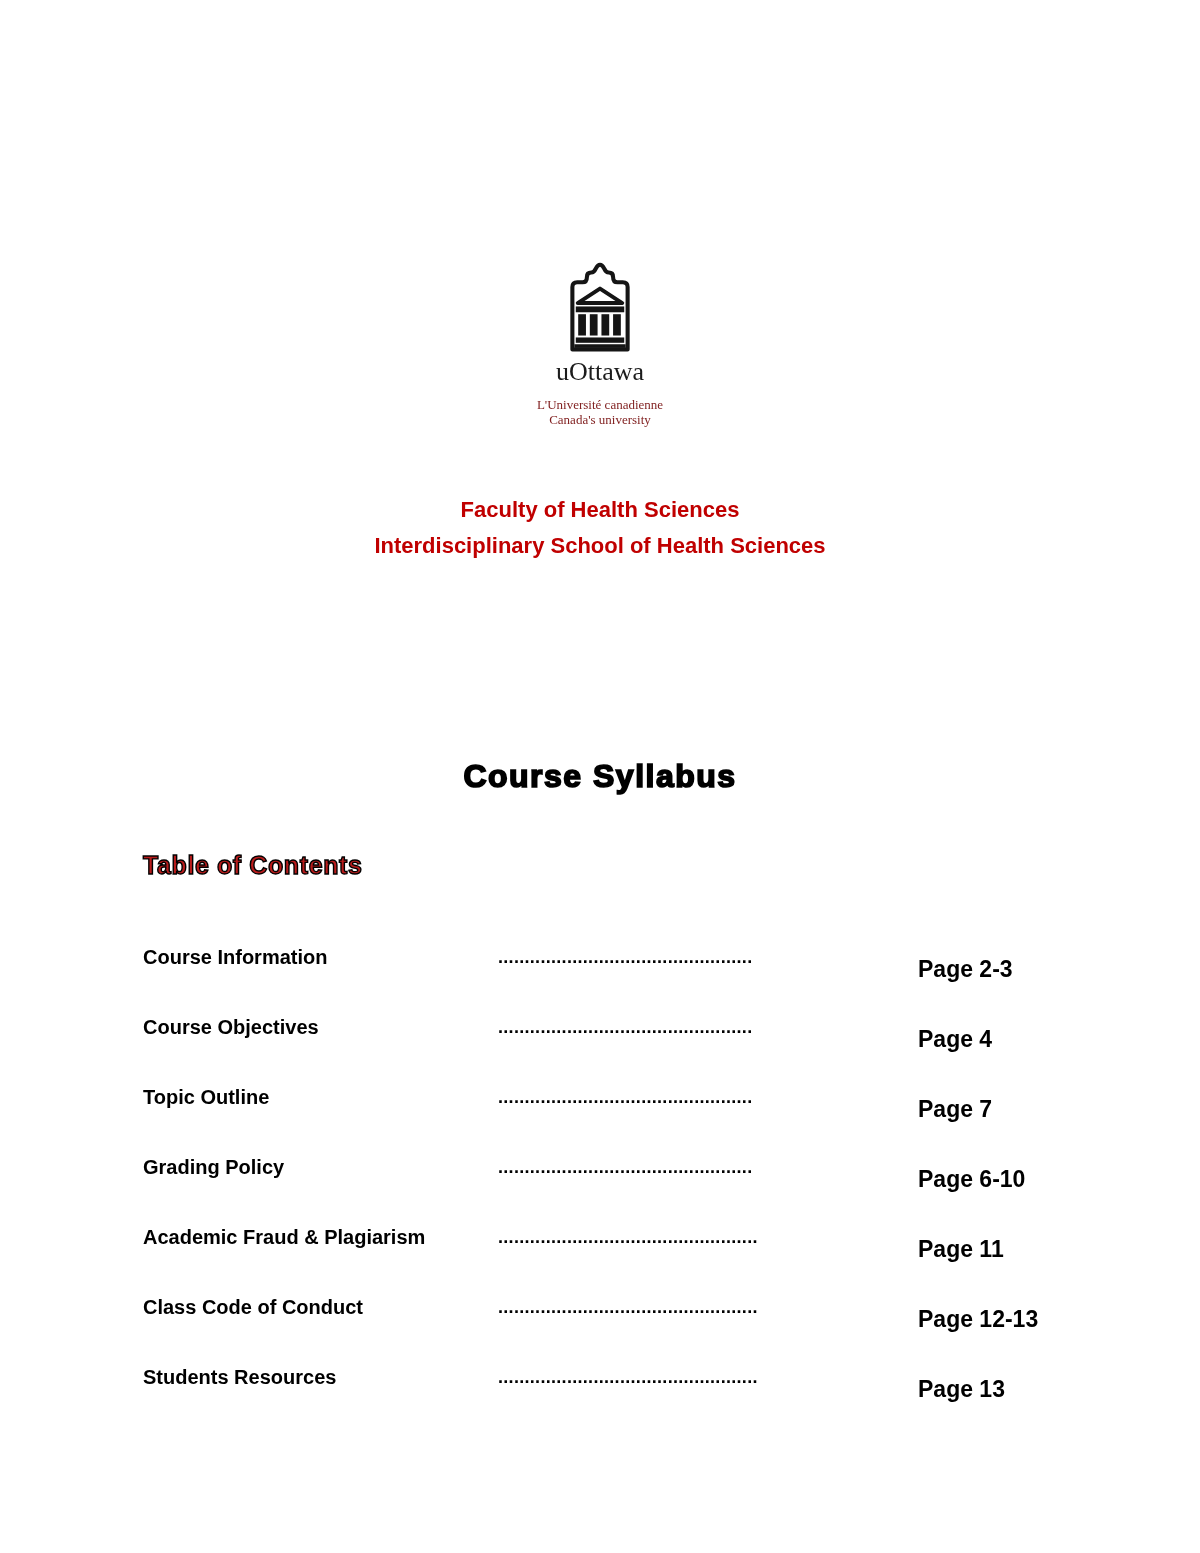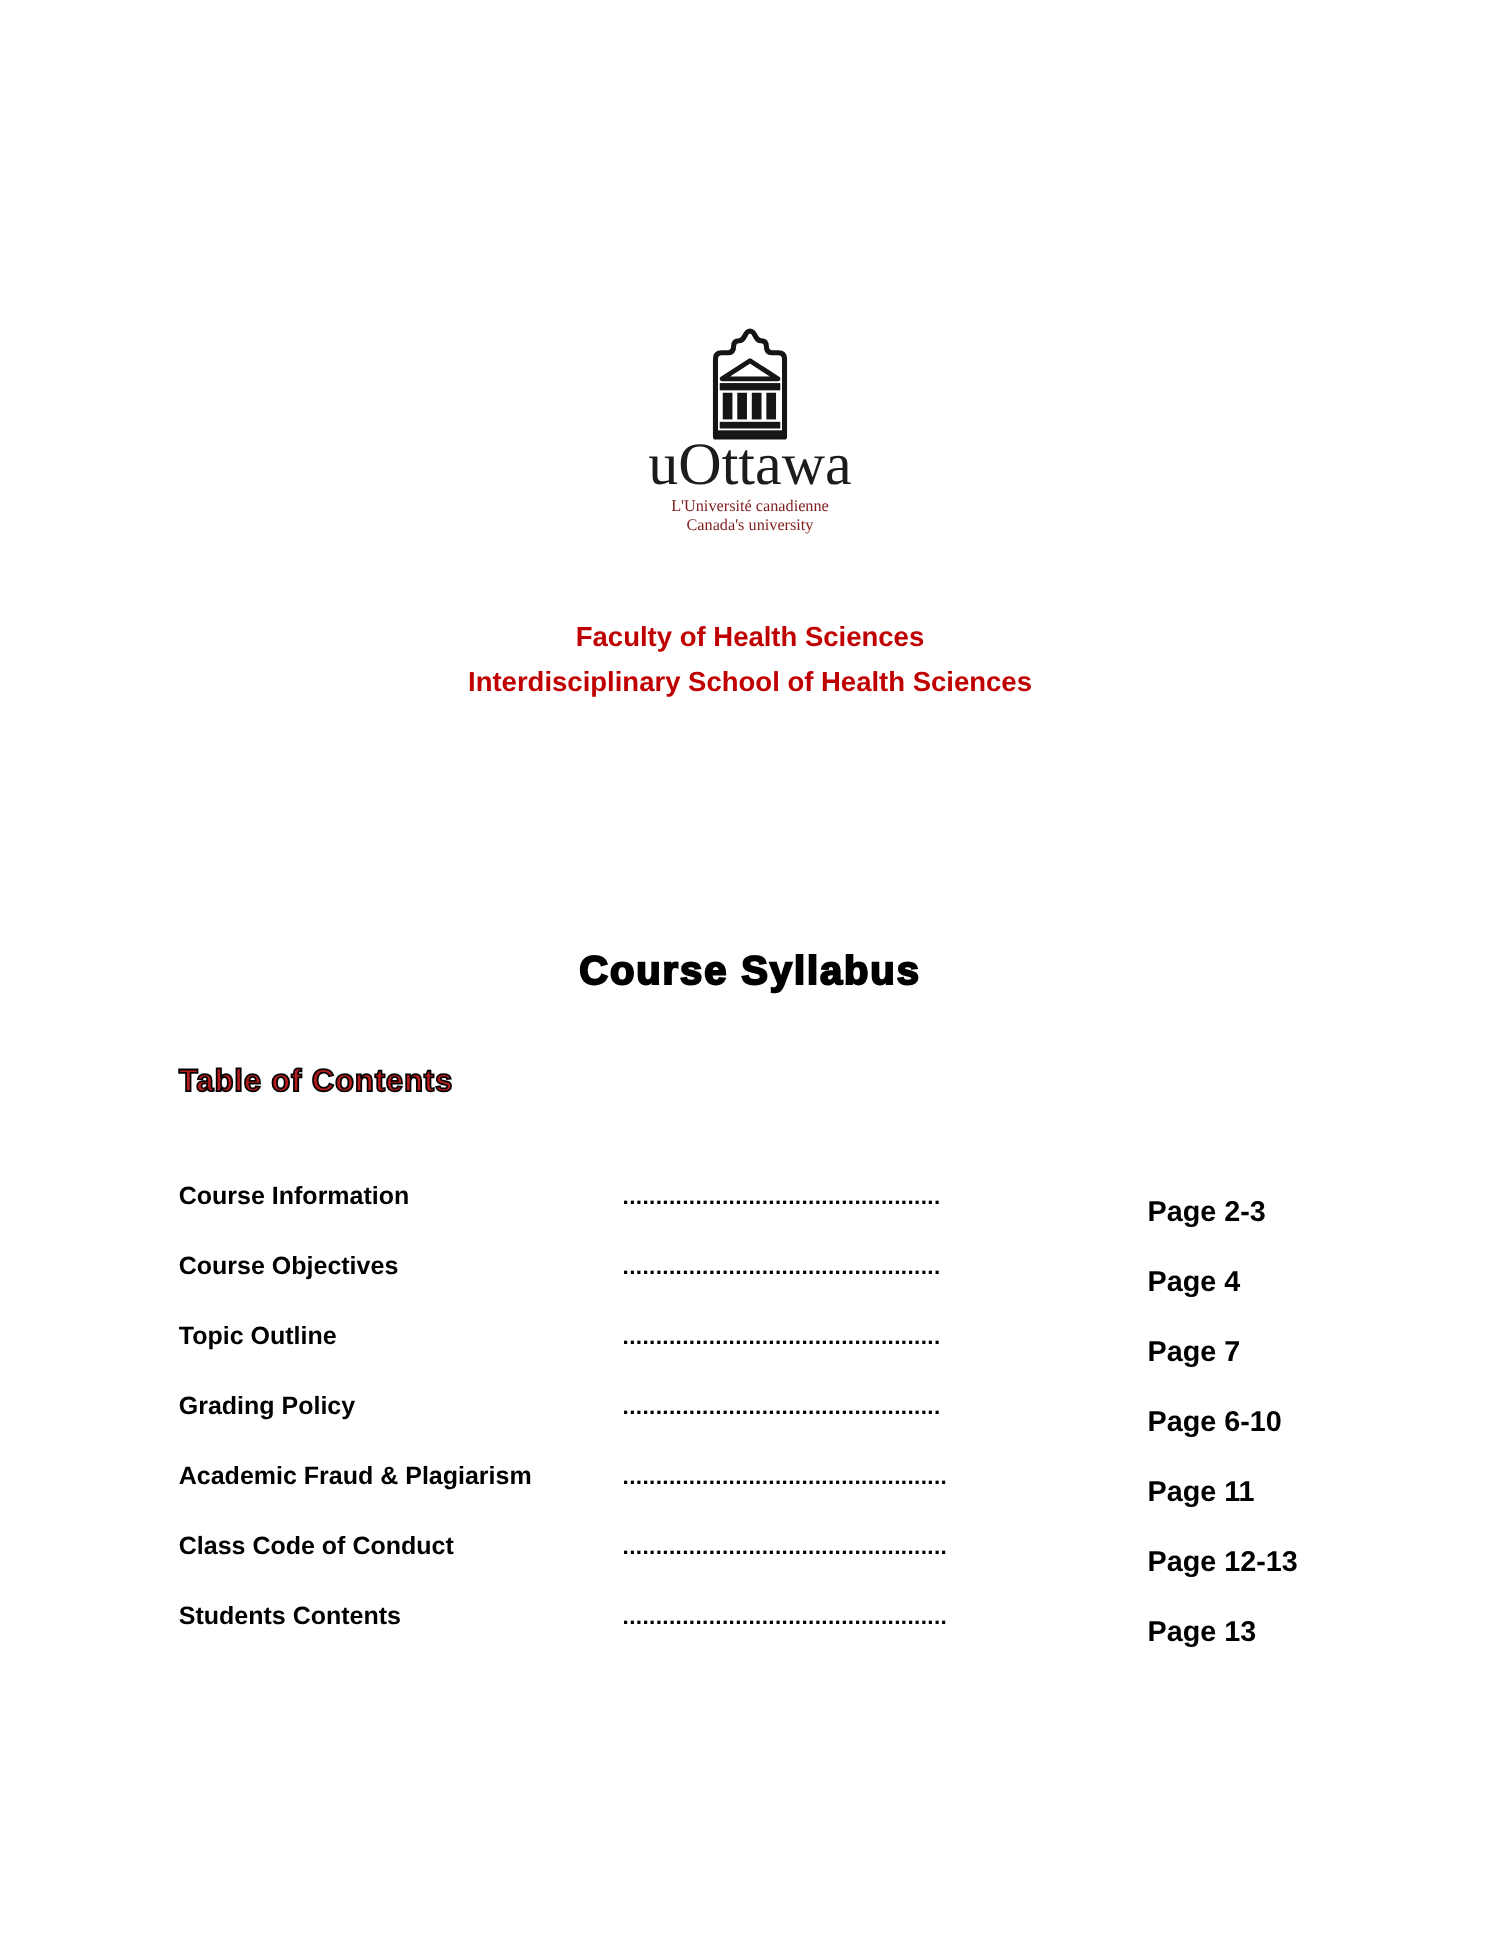--- a/index.html
+++ b/index.html
@@ -19,21 +19,21 @@
   .logo-block {
     position: absolute;
     top: 258px;
     left: 0;
     width: 100%;
     text-align: center;
   }
   .logo-icon svg { display: block; margin: 0 auto; }
   .logo-wordmark {
     font-family: "Liberation Serif", serif;
-    font-size: 48px;
+    font-size: 26px;
     line-height: 40px;
     color: #1c1c1c;
     margin-top: 0px;
     letter-spacing: 0px;
   }
   .logo-tagline {
     margin-top: 5px;
     font-family: "Liberation Serif", serif;
     font-size: 13px;
     line-height: 15px;
@@ -78,21 +78,21 @@
   }
 
   
   .toc-table {
     position: absolute;
     top: 946px;
     left: 143px;
     width: 920px;
     display: grid;
     grid-template-columns: 355px 420px auto;
-    row-gap: 22px;
+    row-gap: 36px;
   }
   .toc-label {
     font-size: 20px;
     font-weight: 700;
     line-height: 22px;
     white-space: nowrap;
   }
   .toc-dots {
     font-size: 18px;
     font-weight: 700;
@@ -168,18 +168,18 @@
     <div class="toc-page">Page 6-10</div>
 
     <div class="toc-label">Academic Fraud &amp; Plagiarism</div>
     <div class="toc-dots">.................................................</div>
     <div class="toc-page">Page 11</div>
 
     <div class="toc-label">Class Code of Conduct</div>
     <div class="toc-dots">.................................................</div>
     <div class="toc-page">Page 12-13</div>
 
-    <div class="toc-label">Students Contents</div>
+    <div class="toc-label">Students Resources</div>
     <div class="toc-dots">.................................................</div>
     <div class="toc-page">Page 13</div>
   </div>
 
 </div>
 
 </body></html>

